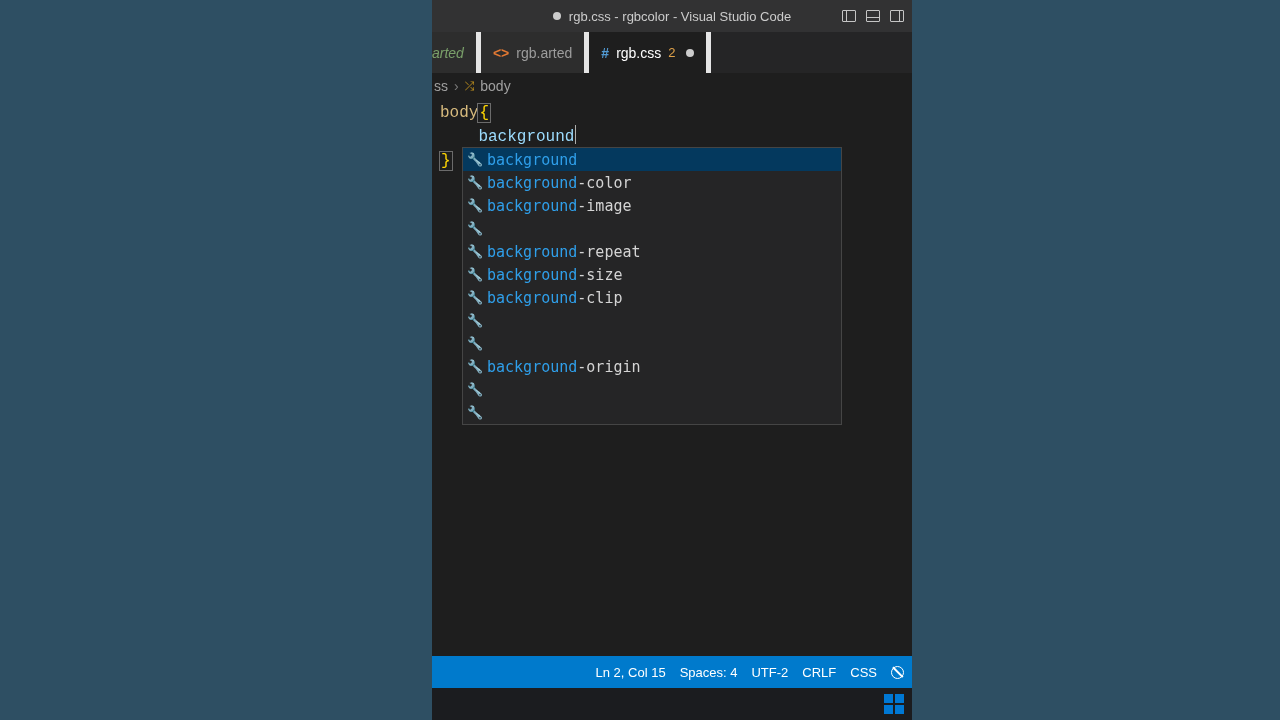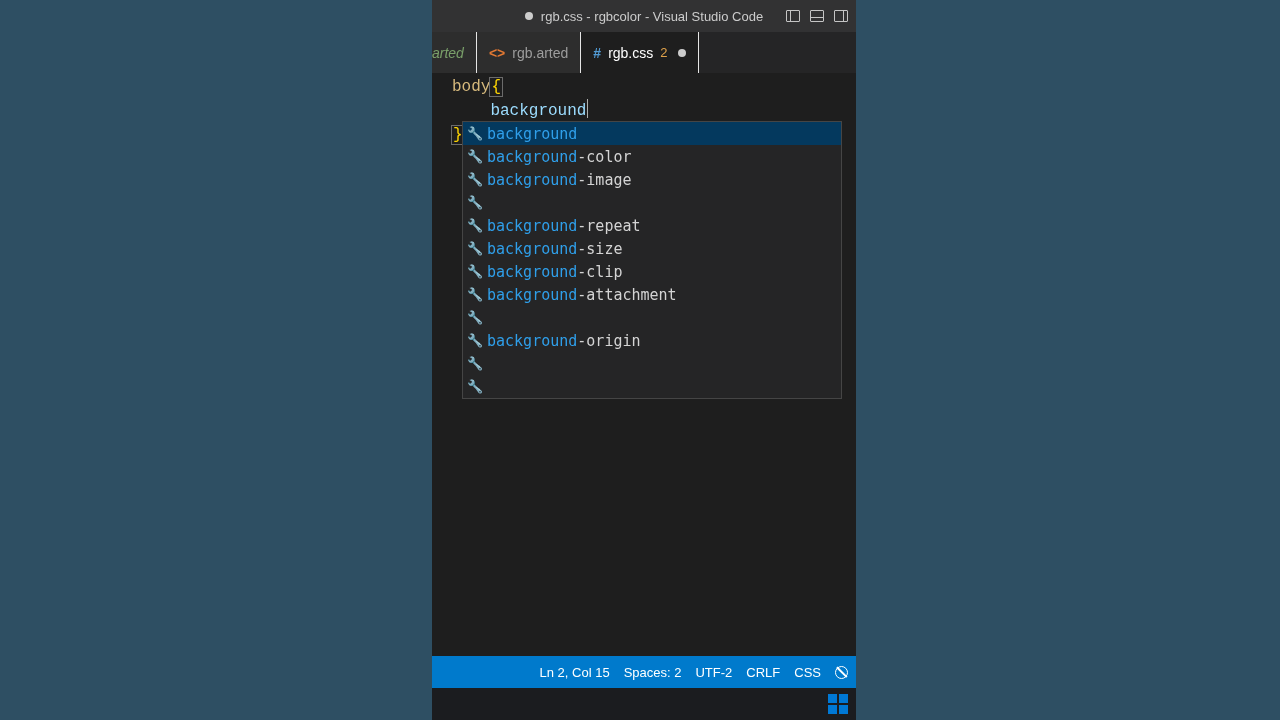--- a/index.html
+++ b/index.html
@@ -8,21 +8,21 @@
     width: 1280px;
     height: 720px;
     font-family: "Segoe UI", Arial, sans-serif;
     overflow: hidden;
     position: relative;
   }
   .vscode {
     position: absolute;
     left: 432px;
     top: 0;
-    width: 424px;
+    width: 480px;
     height: 720px;
     background: #1e1e1e;
     color: #cccccc;
     display: flex;
     flex-direction: column;
   }
   .titlebar {
     height: 32px;
     background: #323233;
     display: flex;
@@ -57,21 +57,21 @@
     display: flex;
     align-items: stretch;
     font-size: 14px;
     overflow: hidden;
   }
   .tab {
     display: flex; align-items: center;
     padding: 0 12px; gap: 7px;
     background: #2d2d2d;
     color: #9d9d9d;
-    border-right: 1px solid #e5e5e5;
+    border-right: 5px solid #e5e5e5;
     white-space: nowrap;
   }
   .tab.partial { padding-left: 0; color: #7aa06a; font-style: italic; }
   .tab.active { background: #1e1e1e; color: #fff; }
   .tab .ticon { font-size: 14px; font-weight: bold; display:inline-flex; align-items:center;}
   .tab .ticon.html { color: #e37933; }
   .tab .ticon.css  { color: #529bd4; }
   .tab .count { color: #e0a24a; background: transparent; font-size:13px; }
   .tab .tdot { width:8px;height:8px;border-radius:50%;background:#cccccc; margin-left:4px;}
 
@@ -87,21 +87,21 @@
   .bc-icon { color:#b88b1e; font-size:12px; }
   .bc-sep { color:#7a7a7a; }
 
   .editor {
     flex: 1;
     background: #1e1e1e;
     font-family: Consolas, "Courier New", monospace;
     font-size: 16px;
     line-height: 24px;
     position: relative;
-    padding-left: 20px;
+    padding-left: 8px;
     padding-top: 2px;
   }
   .eline { white-space: pre; }
   .tok-sel { color: #d7ba7d; }
   .tok-brace { color: #ffd602; }
   .tok-brace.match { border:1px solid #6b6b6b; padding:0 1px; margin:-1px;}
   .tok-prop { color: #9cdcfe; }
   .cursor {
     display:inline-block; width:1px; height:19px; background:#aeafad;
     vertical-align: -3px; margin-left:1px;
@@ -178,20 +178,26 @@
       <span>rgb.arted</span>
     </div>
     <div class="tab active">
       <span class="ticon css">#</span>
       <span>rgb.css</span>
       <span class="count">2</span>
       <span class="tdot"></span>
     </div>
   </div>
 
+  <div class="breadcrumb">
+    <span>ss</span>
+    <span class="bc-sep">›</span>
+    <span class="bc-icon">⤮</span>
+    <span>body</span>
+  </div>
 
   <div class="editor">
     <div class="eline"><span class="tok-sel">body</span><span class="tok-brace match">{</span></div>
     <div class="eline"><span>    </span><span class="tok-prop">background</span><span class="cursor"></span></div>
     <div class="eline"><span class="tok-brace match">}</span></div>
 
     <div class="suggest">
       <div class="sgrow sel">
         <span class="sgicon">🔧</span>
         <span><span class="match">background</span><span></span></span>
@@ -214,41 +220,40 @@
       <div class="sgrow">
         <span class="sgicon">🔧</span>
         <span><span class="match">background</span><span>-size</span></span>
       </div>
       <div class="sgrow">
         <span class="sgicon">🔧</span>
         <span><span class="match">background</span><span>-clip</span></span>
       </div>
       <div class="sgrow">
         <span class="sgicon">🔧</span>
-        <span><span class="match">background</span><span>-attachment</span></span>
       </div>
       <div class="sgrow">
         <span class="sgicon">🔧</span>
       </div>
       <div class="sgrow">
         <span class="sgicon">🔧</span>
         <span><span class="match">background</span><span>-origin</span></span>
       </div>
       <div class="sgrow">
         <span class="sgicon">🔧</span>
       </div>
       <div class="sgrow">
         <span class="sgicon">🔧</span>
       </div>
     </div>
   </div>
 
   <div class="statusbar">
     <span class="item">Ln 2, Col 15</span>
-    <span class="item">Spaces: 2</span>
+    <span class="item">Spaces: 4</span>
     <span class="item">UTF-2</span>
     <span class="item">CRLF</span>
     <span class="item">CSS</span>
     <span class="noicon"></span>
   </div>
 
   <div class="taskbar">
     <div class="winlogo">
       <span></span>
         <span></span>

